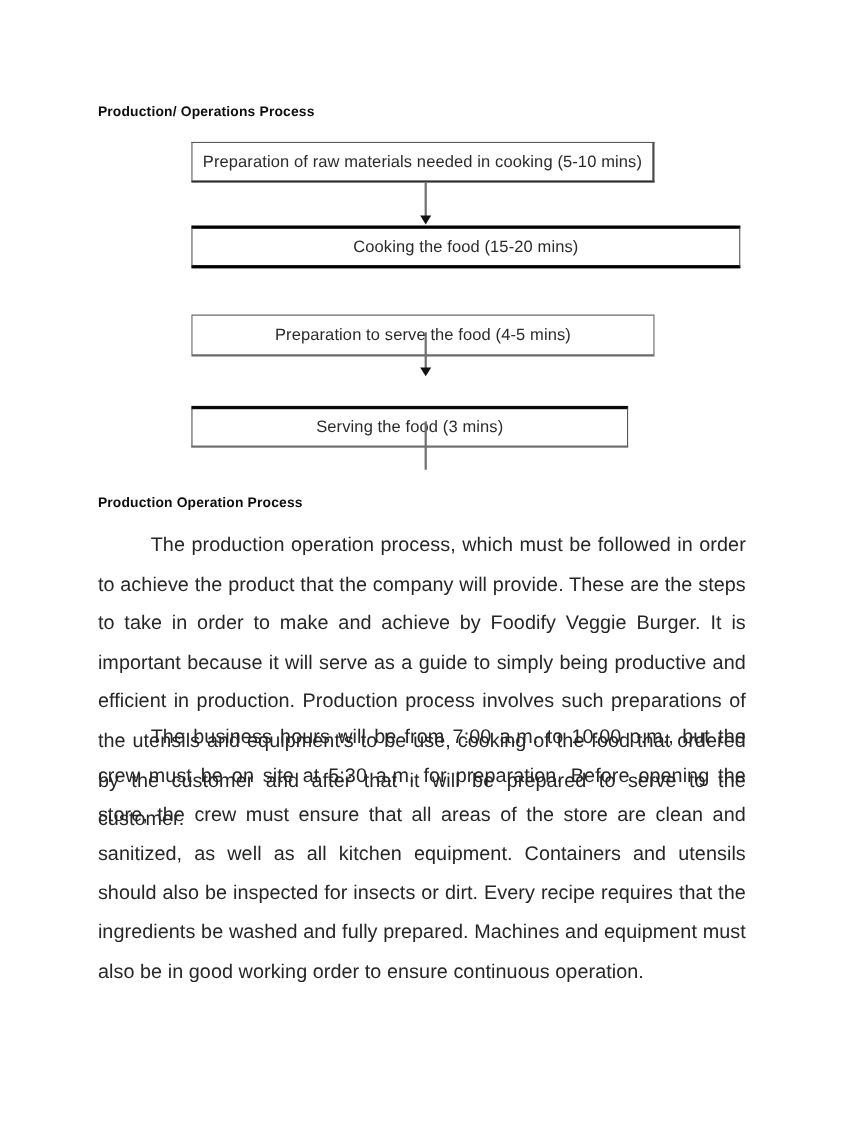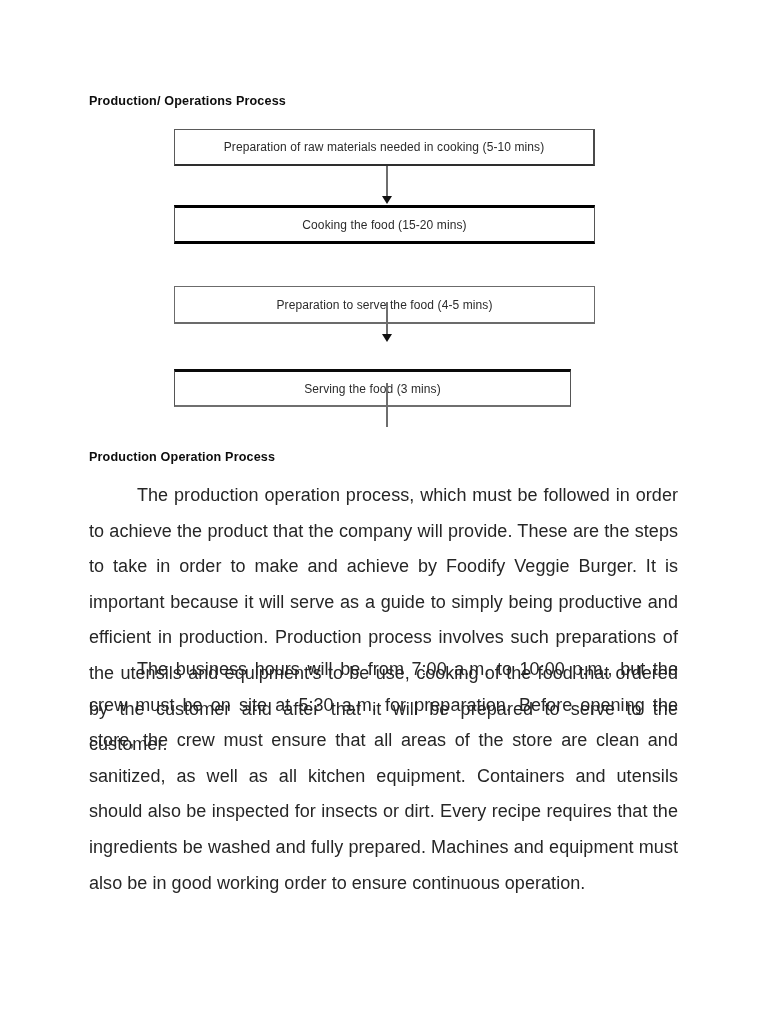--- a/index.html
+++ b/index.html
@@ -44,35 +44,35 @@
     width: 768px;
     height: 440px;
   }
   .flow-box {
     position: absolute;
     box-sizing: border-box;
     background: #ffffff;
     display: flex;
     align-items: center;
     justify-content: center;
-    font-size: 12px;
+    font-size: 15px;
     color: #2b2b2b;
     letter-spacing: 0.1px;
   }
   .flow-box span { display: block; }
 
   
   #flow-box-1 {
     left: 174px; top: 129px; width: 421px; height: 37px;
     border: 1px solid #5a5a5a;
     border-bottom: 2px solid #2e2e2e;
     border-right: 2px solid #4a4a4a;
   }
   #flow-box-2 {
-    left: 174px; top: 205px; width: 421px; height: 39px;
+    left: 174px; top: 205px; width: 499px; height: 39px;
     border-left: 1px solid #555;
     border-right: 1px solid #555;
     border-top: 3px solid #000;
     border-bottom: 3px solid #000;
   }
   #flow-box-3 {
     left: 174px; top: 286px; width: 421px; height: 38px;
     border: 1px solid #6b6b6b;
     border-bottom: 2px solid #6b6b6b;
   }

